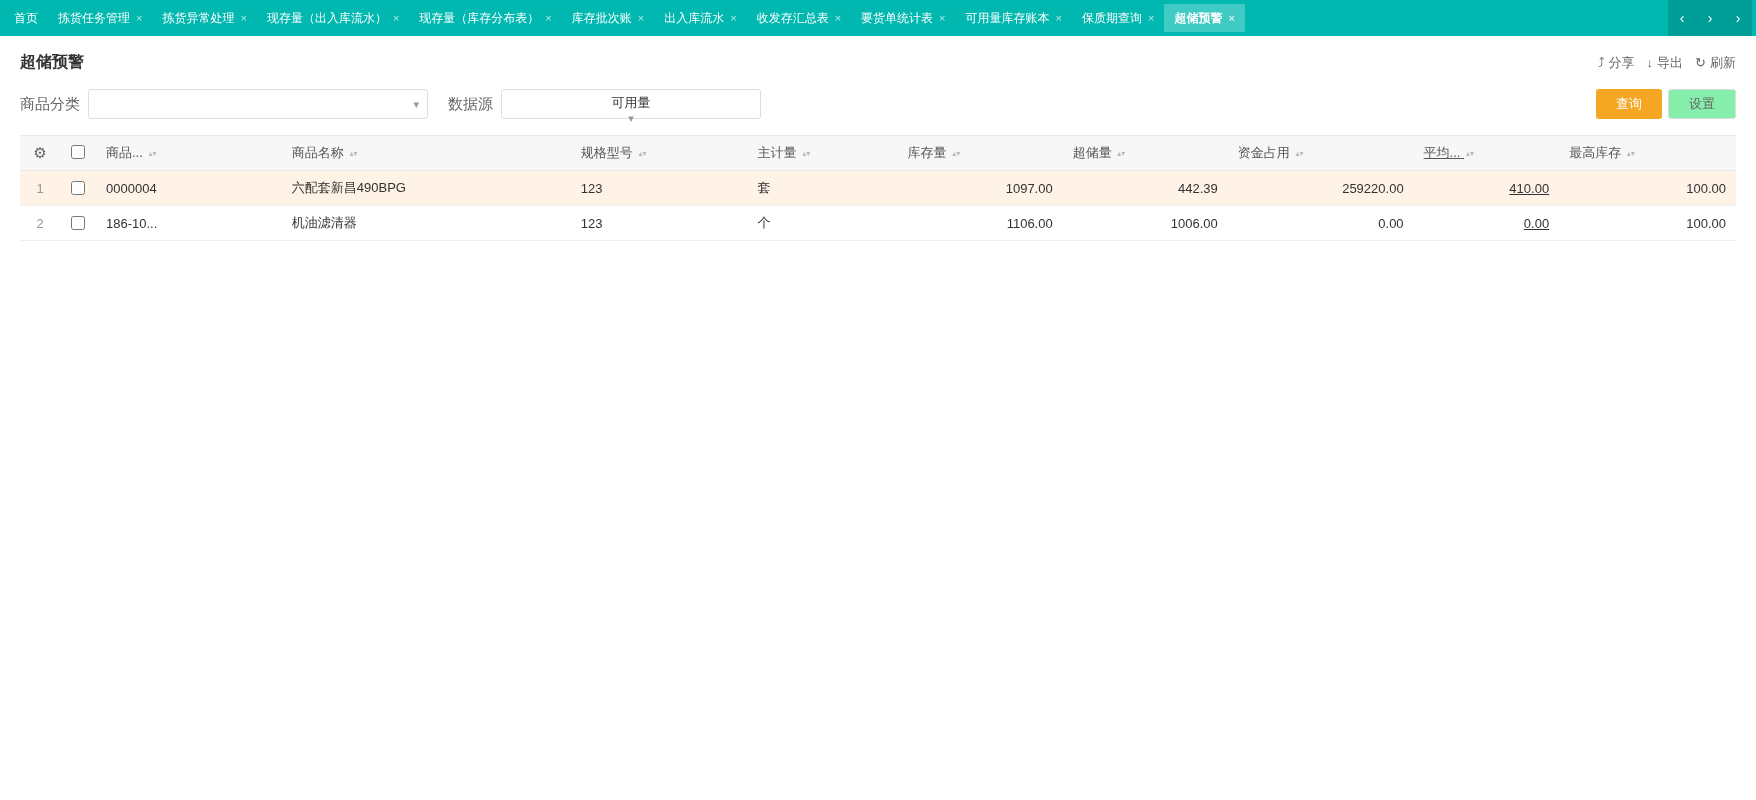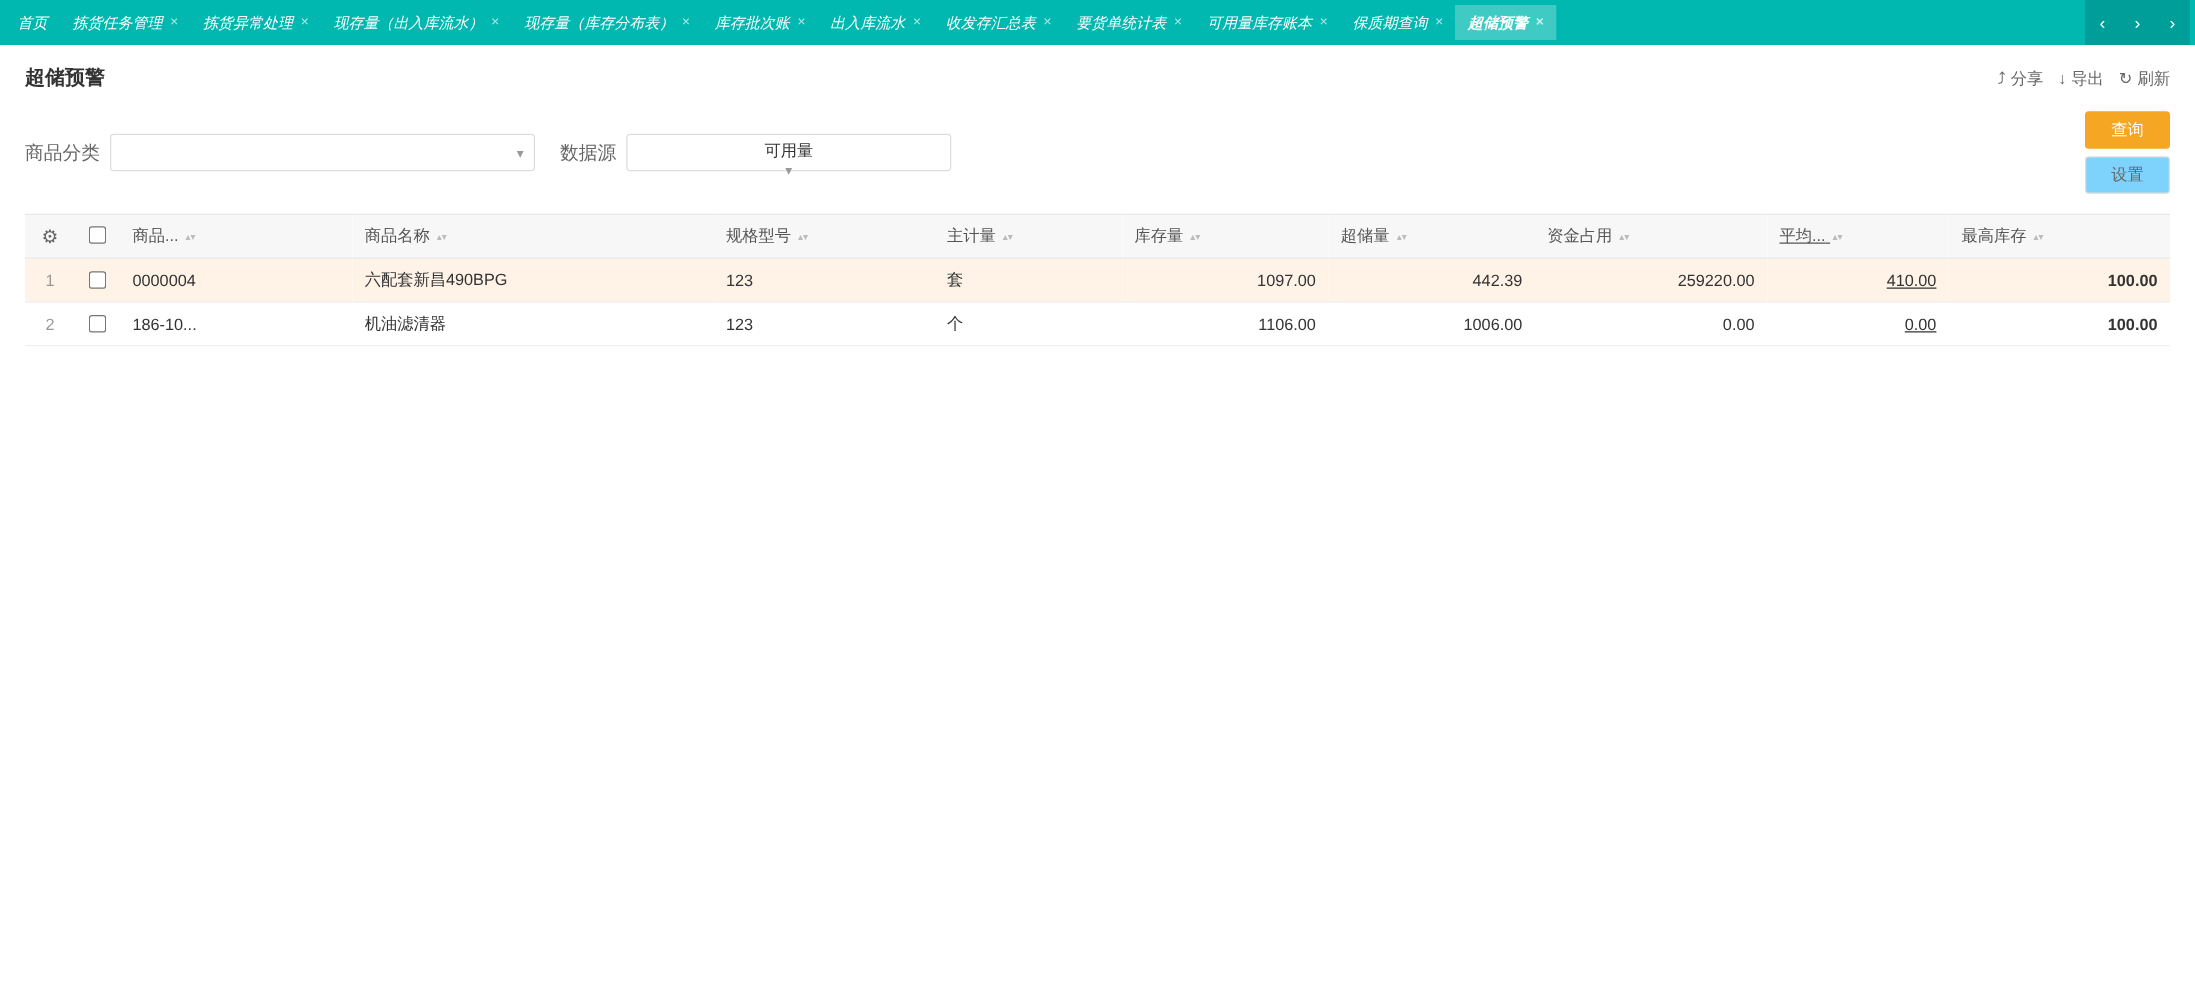--- a/index.html
+++ b/index.html
@@ -18,21 +18,20 @@
     .nav-tab {
       display: inline-flex;
       align-items: center;
       padding: 0 10px;
       height: 28px;
       color: #fff;
       font-size: 12px;
       cursor: pointer;
       flex-shrink: 0;
       gap: 4px;
-      font-style: italic;
     }
     .nav-tab.active { background: rgba(255,255,255,0.25); font-weight: bold; }
     .nav-tab .close-x { font-size: 11px; opacity: 0.7; cursor: pointer; margin-left: 2px; }
     .nav-arrows {
       display: flex;
       margin-left: auto;
       flex-shrink: 0;
     }
     .nav-arrow {
       width: 28px; height: 36px;
@@ -117,33 +116,33 @@
       background: #f5a623;
       color: #fff;
       border: none;
       border-radius: 3px;
       padding: 6px 20px;
       cursor: pointer;
       font-size: 13px;
       height: 30px;
     }
     .btn-settings {
-      background: #7dd3fc;
+      background: #86efac;
       color: #666;
       border: 1px solid #ddd;
       border-radius: 3px;
       padding: 5px 20px;
       cursor: pointer;
       font-size: 13px;
       height: 30px;
     }
 
     .filter-buttons {
       display: flex;
-      flex-direction: column;
+      flex-direction: row;
       gap: 6px;
       margin-left: auto;
     }
 
     
     .data-table {
       width: 100%;
       border-collapse: collapse;
       font-size: 13px;
     }
@@ -205,21 +204,21 @@
       cursor: pointer;
     }
     .col-code { min-width: 90px; }
     .col-name { min-width: 140px; }
     .col-spec { min-width: 70px; }
     .col-unit { min-width: 60px; }
     .col-stock { min-width: 80px; text-align: right; }
     .col-over { min-width: 80px; text-align: right; }
     .col-capital { min-width: 90px; text-align: right; }
     .col-avg { min-width: 70px; text-align: right; text-decoration: underline; }
-    .col-maxstock { min-width: 80px; text-align: right; font-weight: bold; }
+    .col-maxstock { min-width: 80px; text-align: right; }
 
     .data-table tbody td.text-right { text-align: right; }
   </style>
 </head>
 <body>
 
 <div class="top-nav">
   <div class="nav-tab">
     <span>首页</span>
   </div>

